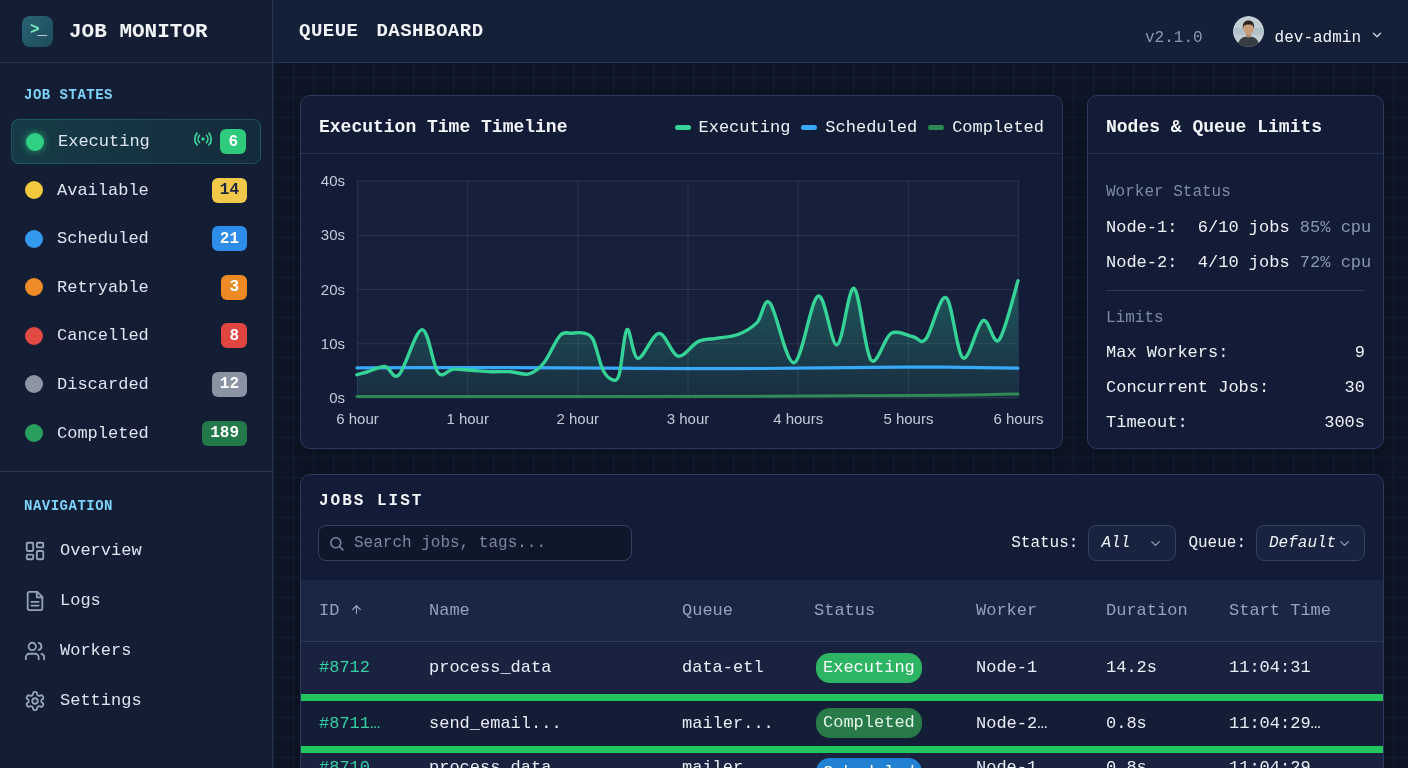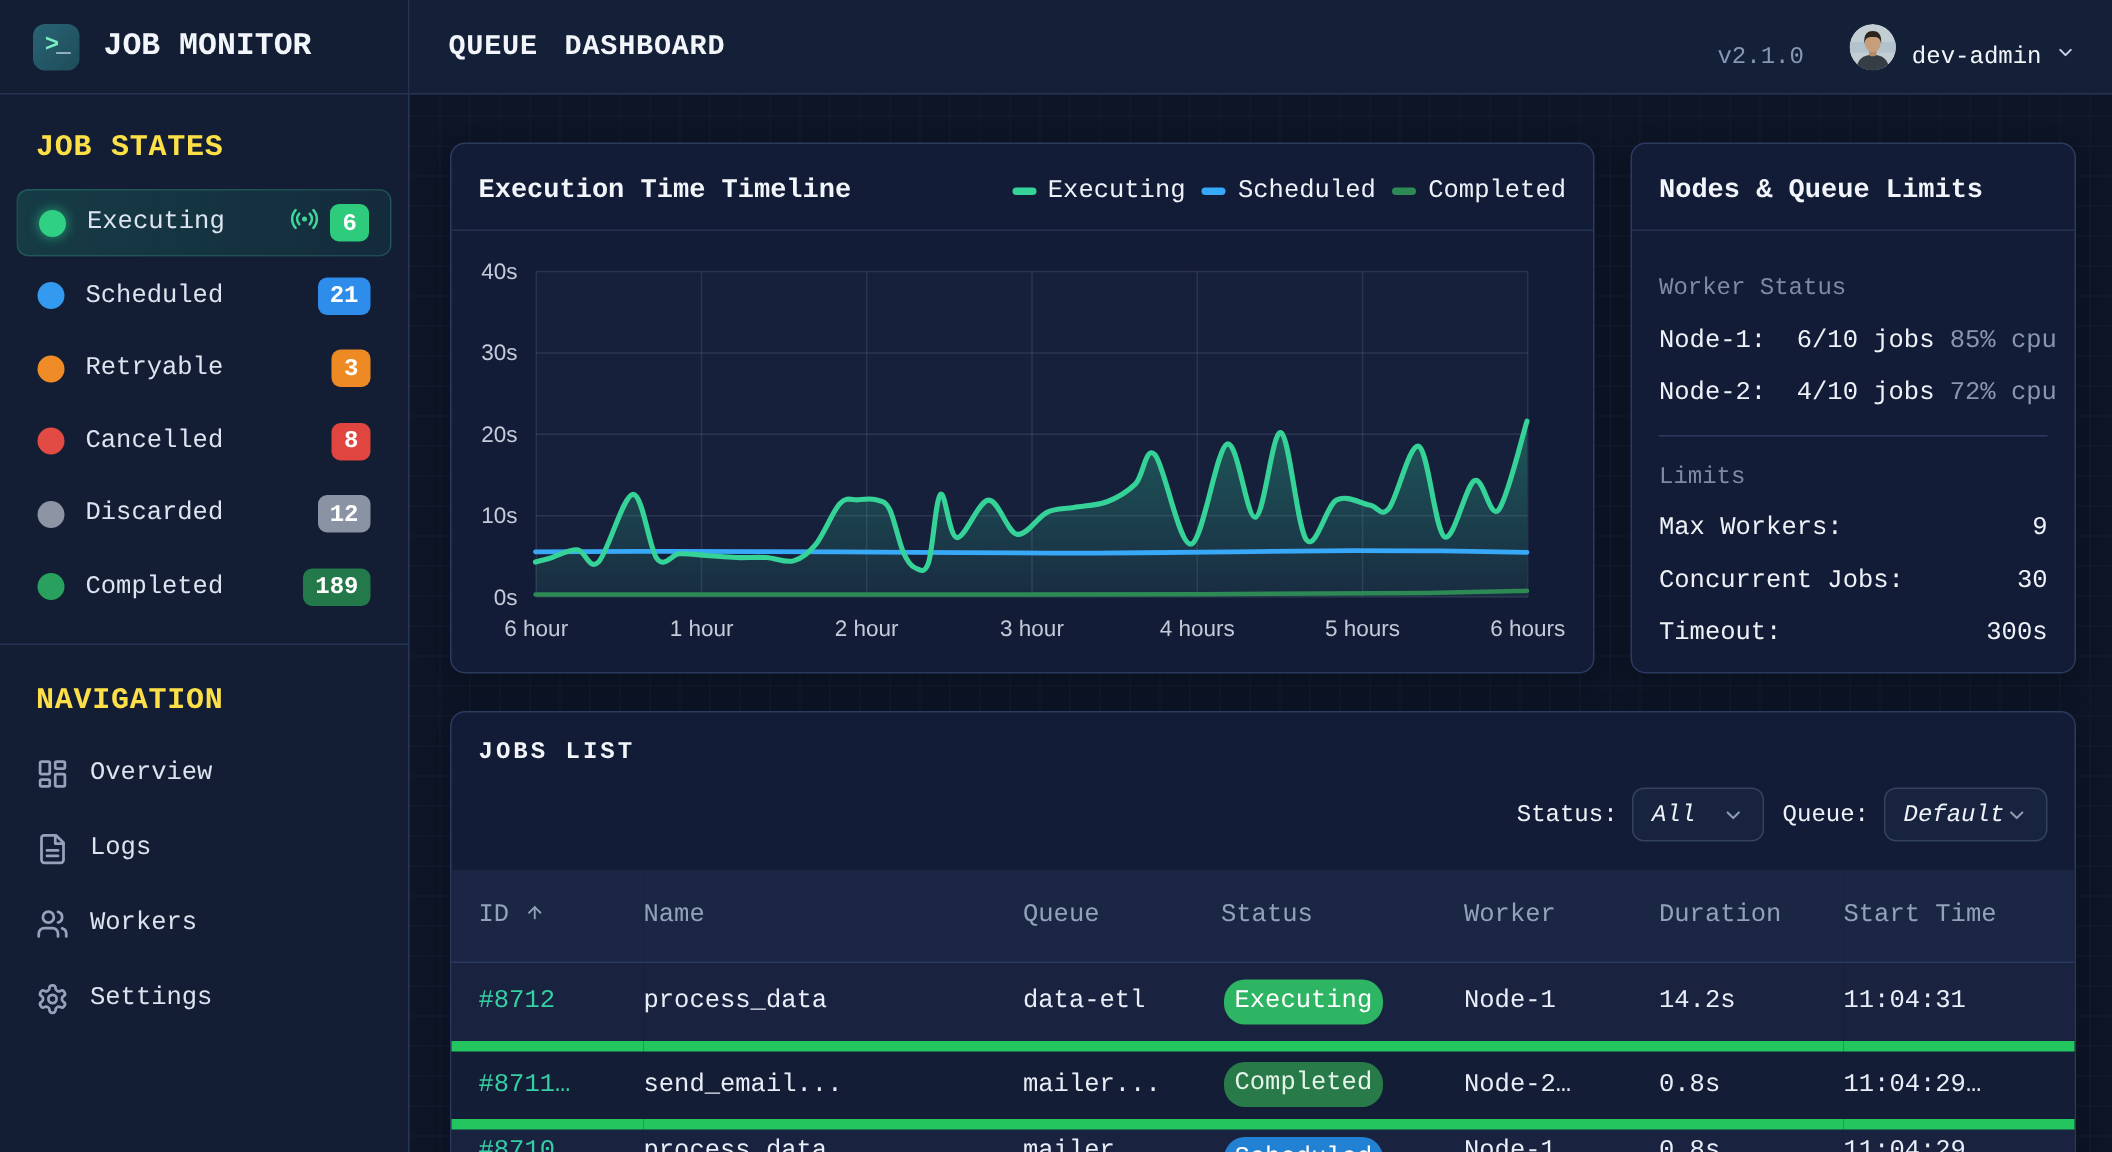--- a/index.html
+++ b/index.html
@@ -27,21 +27,21 @@
 .logo-box {
   width:31px; height:31px; border-radius:8px;
   background:linear-gradient(135deg,#2a6374,#1d4c5a);
   display:flex; align-items:center; justify-content:center;
   font-size:16px; font-weight:bold; letter-spacing:-2px; padding-bottom:2px;
 }
 .logo-box .gt { color:#7beec2; }
 .logo-box .us { color:#dfe7f2; }
 .logo-title { margin-left:16px; font-size:21px; font-weight:bold; color:#f2f5fa; letter-spacing:0; }
 .side-label {
-  margin:24px 0 0 24px; font-size:20px; color:#fde047; letter-spacing:0.5px; font-weight:bold;
+  margin:24px 0 0 24px; font-size:14px; color:#7dd3fc; letter-spacing:0.5px; font-weight:bold;
 }
 .states { margin-top:16px; padding:0 11px; list-style:none; }
 .states li {
   height:45px; margin-bottom:3.6px; display:flex; align-items:center;
   padding:0 14px; border-radius:8px; font-size:17px; color:#dde4f0;
 }
 .states li.active {
   background:linear-gradient(90deg, rgba(35,170,140,0.22), rgba(35,170,140,0.10));
   border:1px solid rgba(70,200,165,0.22);
 }
@@ -155,20 +155,21 @@
   <ul class="states">
     <li class="active"><span class="dot" style="background:#2fcf84"></span>Executing
       <span class="live-ico"><svg width="20" height="20" viewBox="0 0 24 24" fill="none" stroke="currentColor" stroke-width="2" stroke-linecap="round">
             <circle cx="12" cy="12" r="2" fill="currentColor" stroke="none"></circle>
             <path d="M7.8 16.2c-2.3-2.3-2.3-6.1 0-8.5"></path>
             <path d="M16.2 7.8c2.3 2.3 2.3 6.1 0 8.5"></path>
             <path d="M4.9 19.1C1.2 15.2 1.2 8.8 4.9 4.9"></path>
             <path d="M19.1 4.9c3.7 3.9 3.7 10.3 0 14.2"></path>
           </svg></span>
       <span class="badge" style="background:#2ecb7d">6</span></li>
+    <li><span class="dot" style="background:#f0c93f"></span>Available<span class="badge" style="background:#f2c84b;color:#1d2740">14</span></li>
     <li><span class="dot" style="background:#349af0"></span>Scheduled<span class="badge" style="background:#2e8ceb">21</span></li>
     <li><span class="dot" style="background:#f08c28"></span>Retryable<span class="badge" style="background:#ee8a23">3</span></li>
     <li><span class="dot" style="background:#e24a44"></span>Cancelled<span class="badge" style="background:#e0453f">8</span></li>
     <li><span class="dot" style="background:#8d95a5"></span>Discarded<span class="badge" style="background:#8a93a3">12</span></li>
     <li><span class="dot" style="background:#29a05e"></span>Completed<span class="badge" style="background:#23794a">189</span></li>
   </ul>
   <div class="divider"></div>
   <div class="side-label" style="margin-top:26px">NAVIGATION</div>
   <ul class="navs">
     <li><svg width="20" height="20" viewBox="0 0 24 24" fill="none" stroke="currentColor" stroke-width="2" stroke-linecap="round" stroke-linejoin="round">
@@ -293,20 +294,27 @@
     <div class="nc-kv">
         <span>Timeout:</span>
         <span>300s</span>
       </div>
   </div>
 </div>
 
 <div class="card" id="jobsCard">
   <div class="jobs-title">JOBS LIST</div>
   <div class="jobs-controls">
+    <div class="search">
+      <svg width="17" height="17" viewBox="0 0 24 24" fill="none" stroke="currentColor" stroke-width="2.2" stroke-linecap="round">
+          <circle cx="11" cy="11" r="7"></circle>
+          <line x1="21" y1="21" x2="16.2" y2="16.2"></line>
+        </svg>
+      Search jobs, tags...
+    </div>
     <div class="filters">
       <span class="flabel">Status:</span>
       <div class="select sel-all">All<svg width="15" height="15" viewBox="0 0 24 24" fill="none" stroke="currentColor" stroke-width="2.2" stroke-linecap="round" stroke-linejoin="round">
             <polyline points="6 9 12 15 18 9"></polyline>
           </svg></div>
       <span class="flabel">Queue:</span>
       <div class="select sel-def">Default<svg width="15" height="15" viewBox="0 0 24 24" fill="none" stroke="currentColor" stroke-width="2.2" stroke-linecap="round" stroke-linejoin="round">
             <polyline points="6 9 12 15 18 9"></polyline>
           </svg></div>
     </div>

